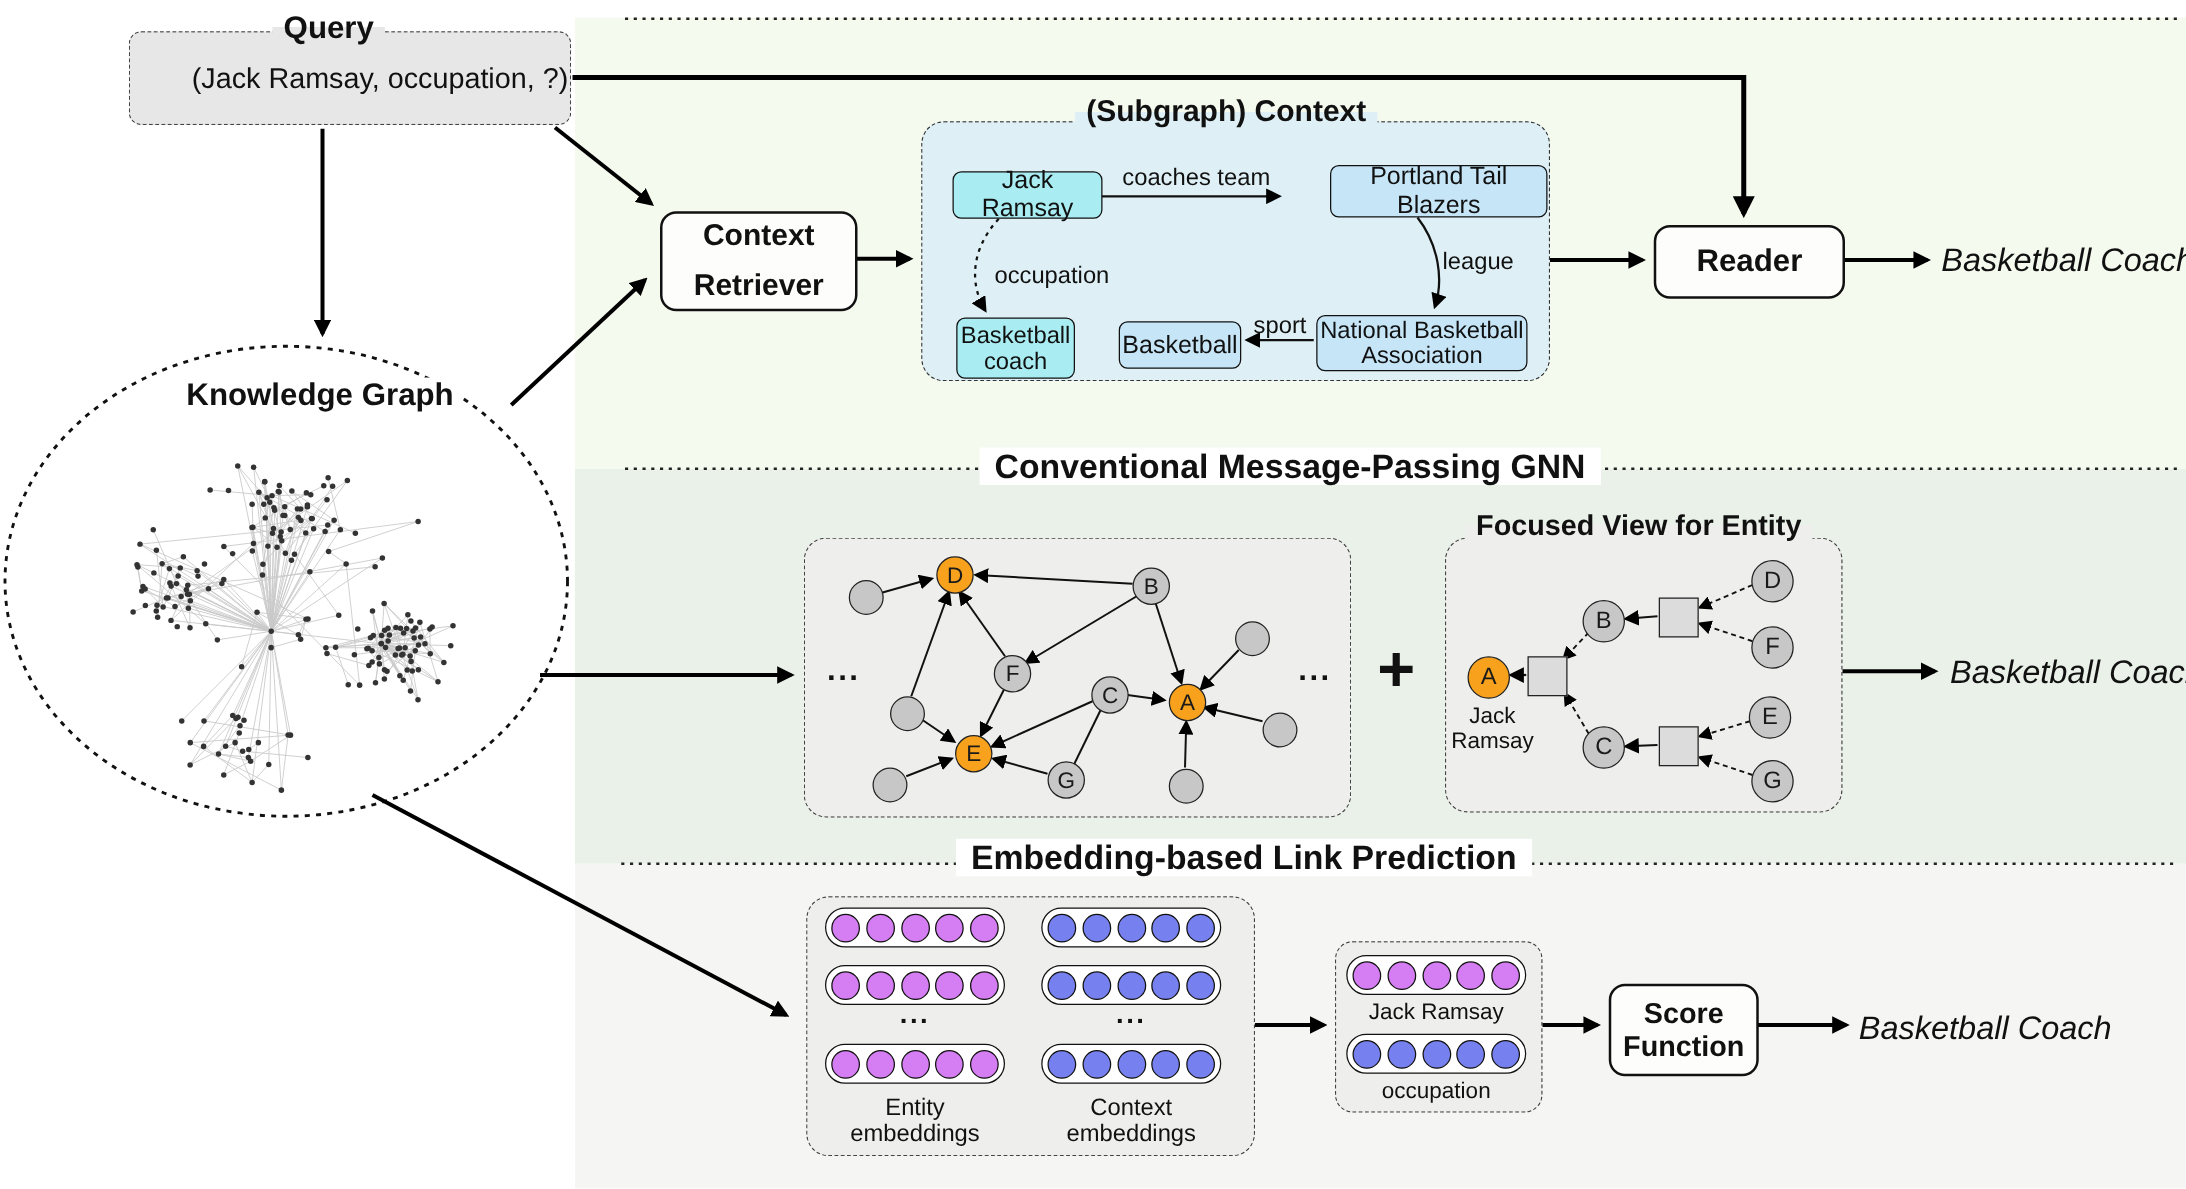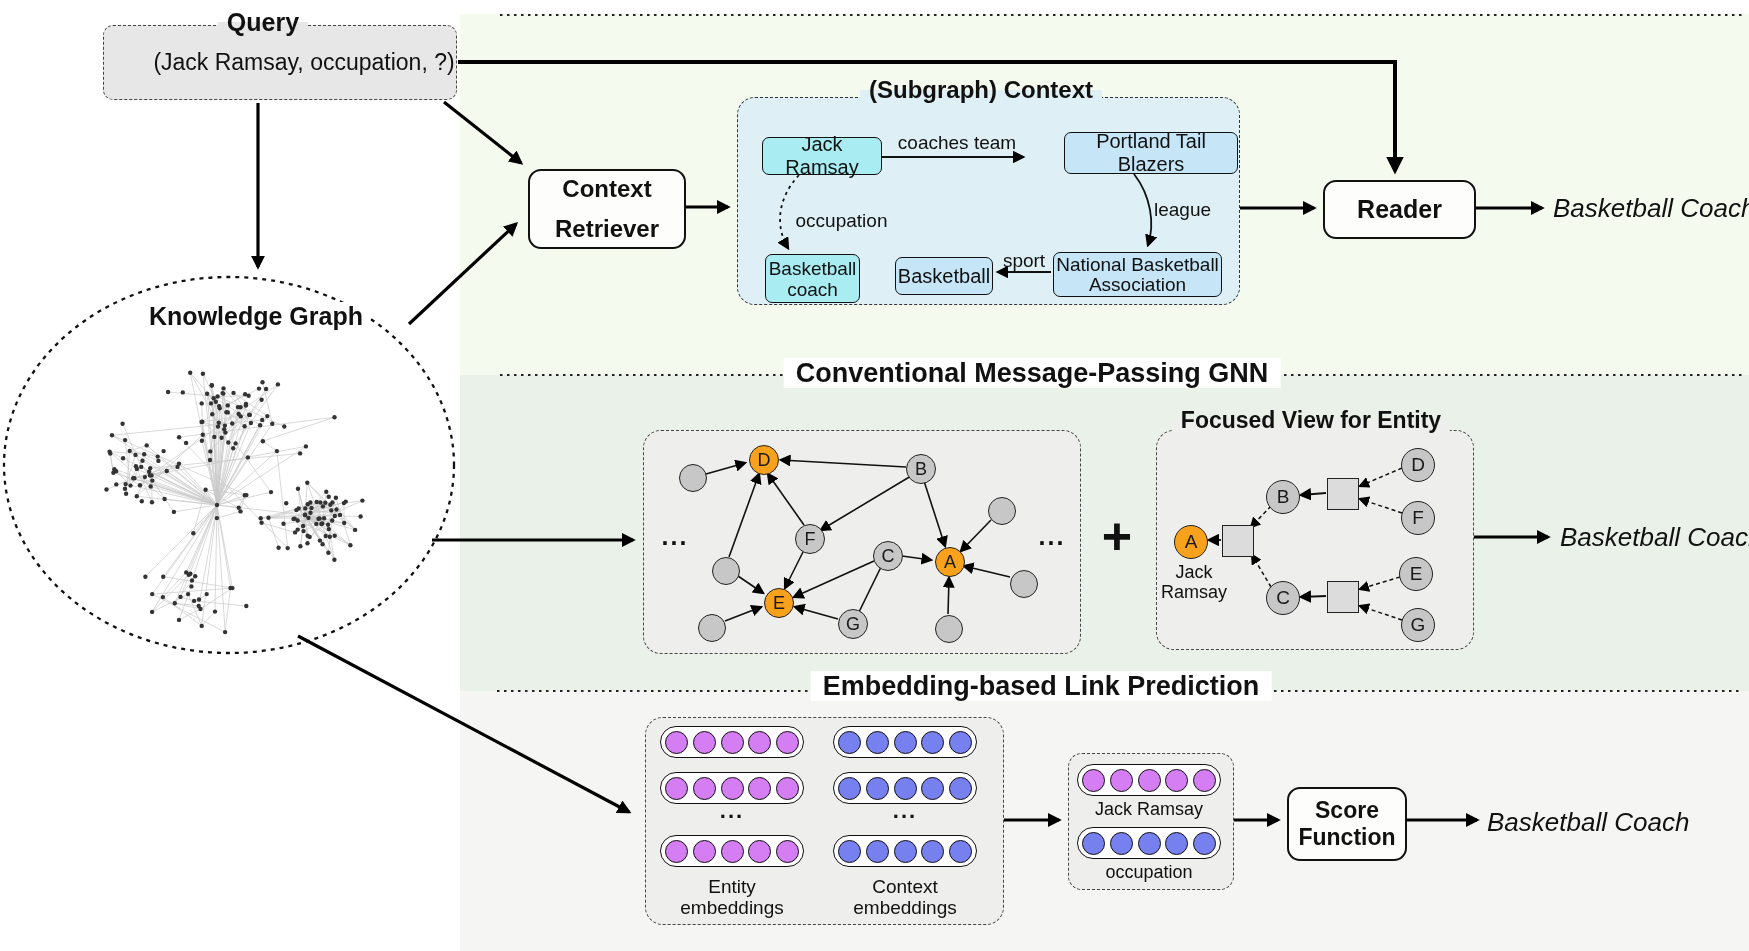--- a/index.html
+++ b/index.html
@@ -629,21 +629,21 @@
       <path d="M1271 506 L1251 527" marker-end="url(#mS)"></path>
       <path d="M1271 587 L1252 555" marker-end="url(#mS)"></path>
       <path d="M1402 468 L1360 486" marker-end="url(#mS)"></path>
       <path d="M1402 513 L1360 499" marker-end="url(#mS)"></path>
       <path d="M1400 577 L1360 589" marker-end="url(#mS)"></path>
       <path d="M1402 620 L1360 606" marker-end="url(#mS)"></path>
     </g>
   </svg>
 
   <div class="sec-title" style="left:1000px;top:358px;margin-left:32px;">Conventional Message-Passing GNN</div>
-  <div class="sec-title" style="left:995px;top:671px;margin-left:46px;">Embedding-based Link Prediction</div>
+  <div class="sec-title" style="left:995px;top:671px;">Embedding-based Link Prediction</div>
 
   <div class="ontop" style="left:103px;top:25px;width:354px;height:75px;background:#e7e7e7;border:1.9px dashed #444;
               border-radius:10px;box-sizing:border-box;display:flex;align-items:center;justify-content:center;padding-left:48px;">
     <span style="font-size:23px;">(Jack Ramsay, occupation, ?)</span>
   </div>
   <div class="panel-title grad-query" style="left:263px;top:8px;font-size:25px;">Query</div>
 
   <div class="ontop" style="left:256px;top:302px;transform:translateX(-50%);font-weight:bold;font-size:25px;line-height:28px;
               background:#ffffff;padding:0 6px;white-space:nowrap;z-index:3;">Knowledge Graph</div>
 

